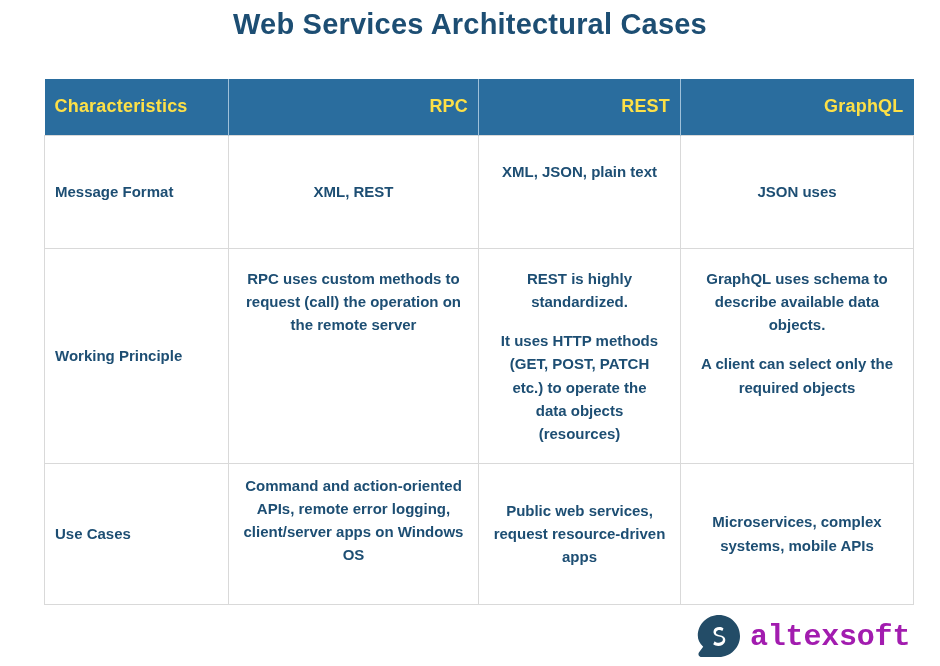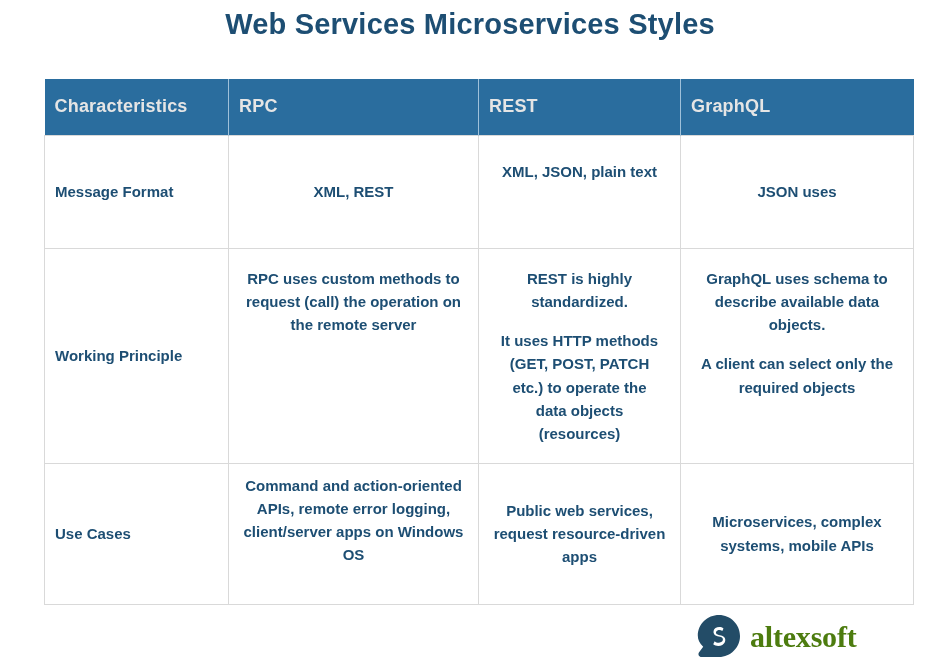--- a/index.html
+++ b/index.html
@@ -44,35 +44,35 @@
     table-layout: fixed;
     width: 869px;
   }
   table.styles-table col.c0 { width: 184px; }
   table.styles-table col.c1 { width: 250px; }
   table.styles-table col.c2 { width: 202px; }
   table.styles-table col.c3 { width: 233px; }
 
   thead th {
     background: #2a6d9e;
-    color: #e5e5e5;
+    color: #fde047;
     font-size: 18px;
     font-weight: bold;
     height: 56px;
     padding: 0 10px;
     border: none;
     box-sizing: border-box;
     letter-spacing: 0.2px;
   }
   thead th.th-first {
     text-align: left;
     padding-left: 10px;
   }
   thead th.th-center {
-    text-align: left;
+    text-align: right;
   }
   thead th + th {
     border-left: 1px solid #9fc1da;
   }
 
   tbody td {
     border: 1px solid #d9d9d9;
     box-sizing: border-box;
     font-size: 15px;
     font-weight: bold;
@@ -111,32 +111,32 @@
     gap: 9px;
   }
   .logo-mark {
     width: 44px;
     height: 44px;
     display: block;
   }
   .logo-text {
     font-size: 30px;
     font-weight: bold;
-    color: #4d7c0f;
+    color: #a21caf;
     letter-spacing: -0.2px;
     line-height: 1;
-    font-family: Liberation Serif, serif;
+    font-family: Liberation Mono, monospace;
   }
 </style>
 </head>
 <body>
 
 <div class="page">
 
-  <div class="page-title">Web Services Microservices Styles</div>
+  <div class="page-title">Web Services Architectural Cases</div>
 
   <div class="table-wrap">
     <table class="styles-table">
       <colgroup>
         <col class="c0">
           <col class="c1">
           <col class="c2">
           <col class="c3">
       </colgroup>
       <thead>

